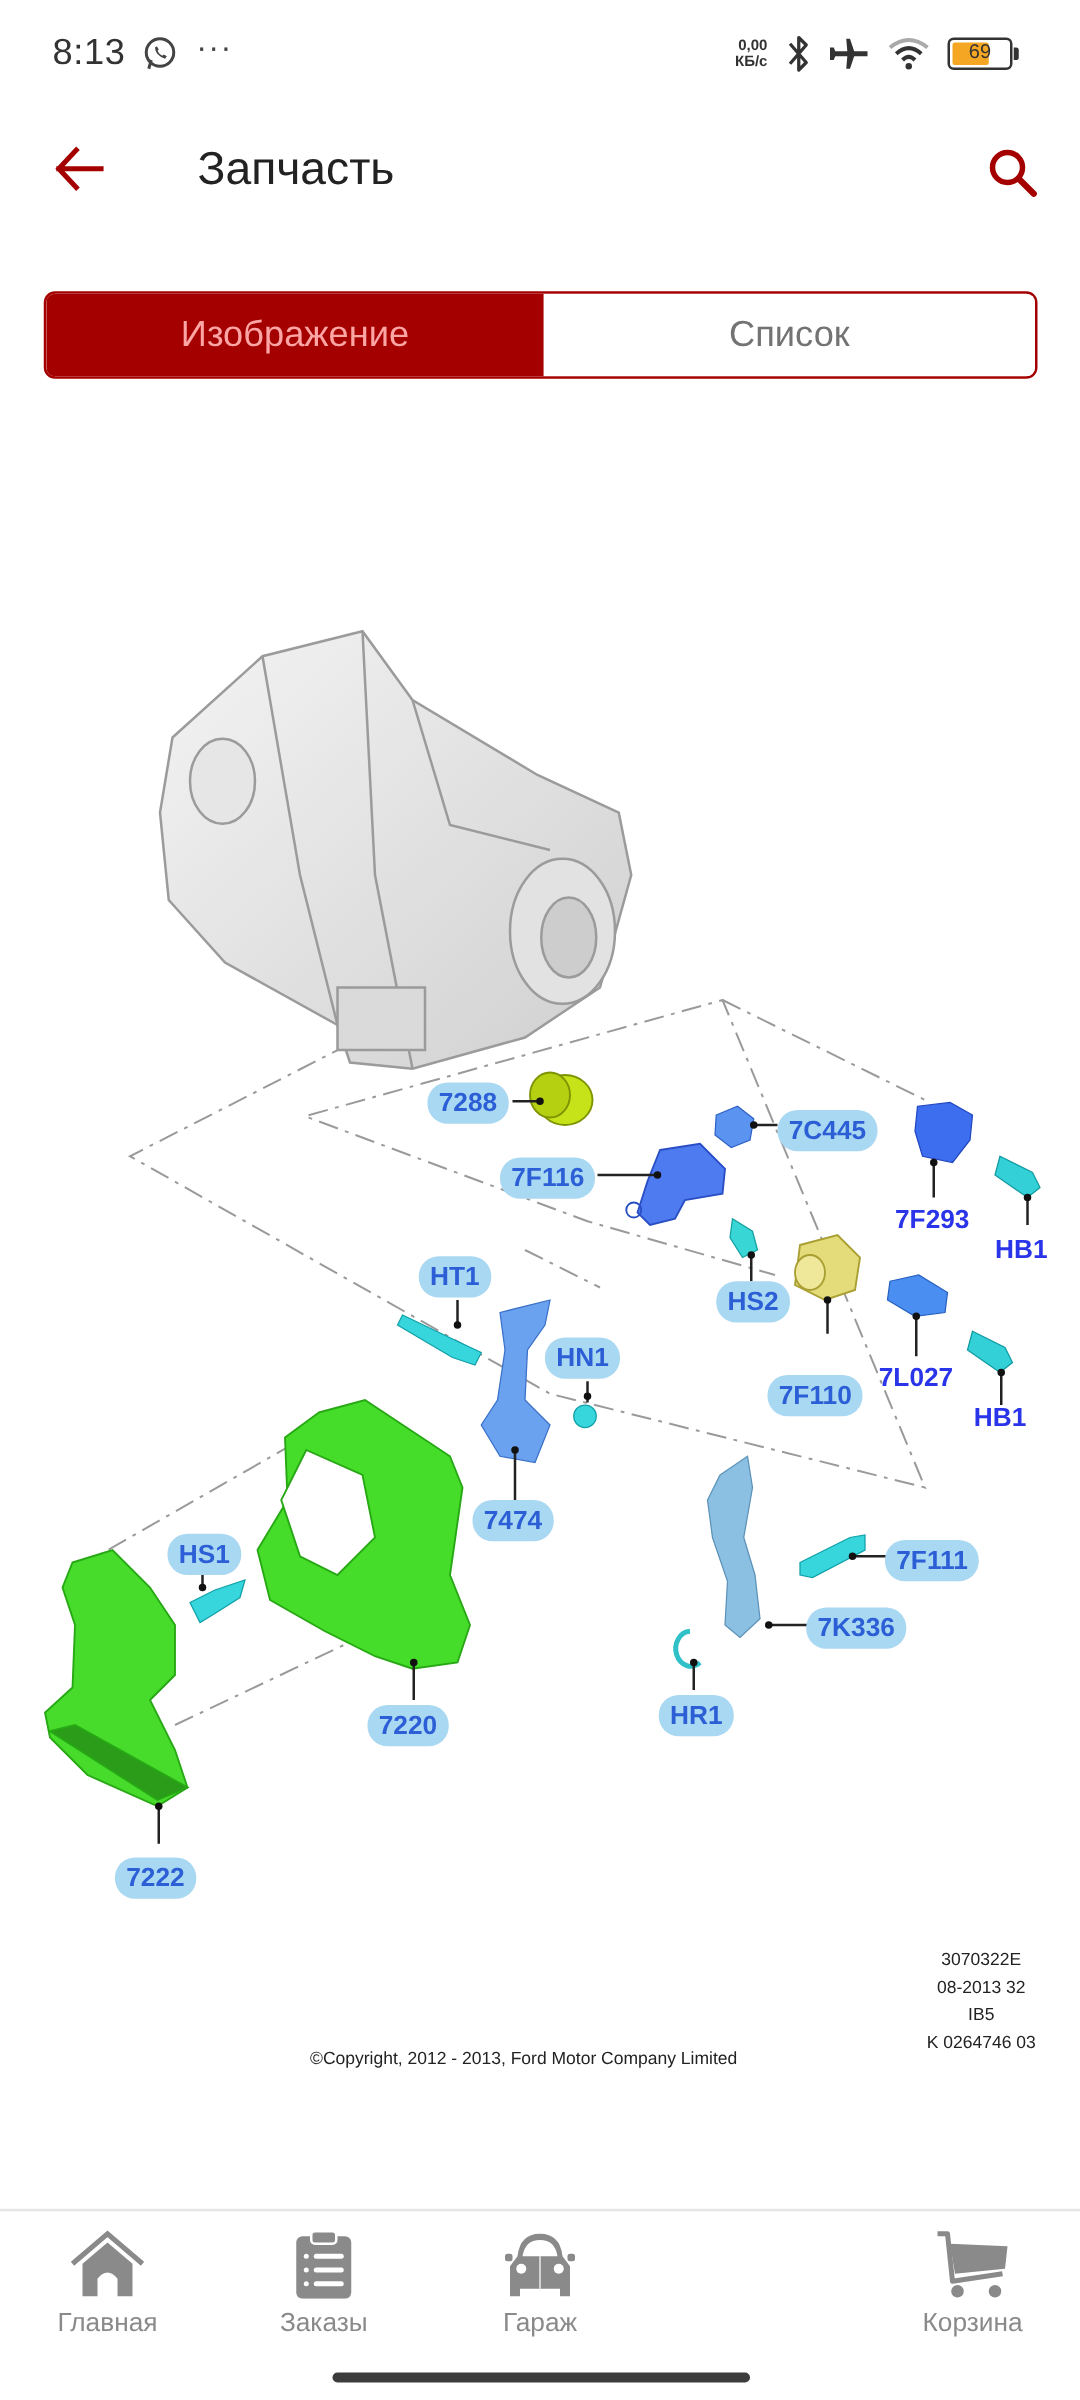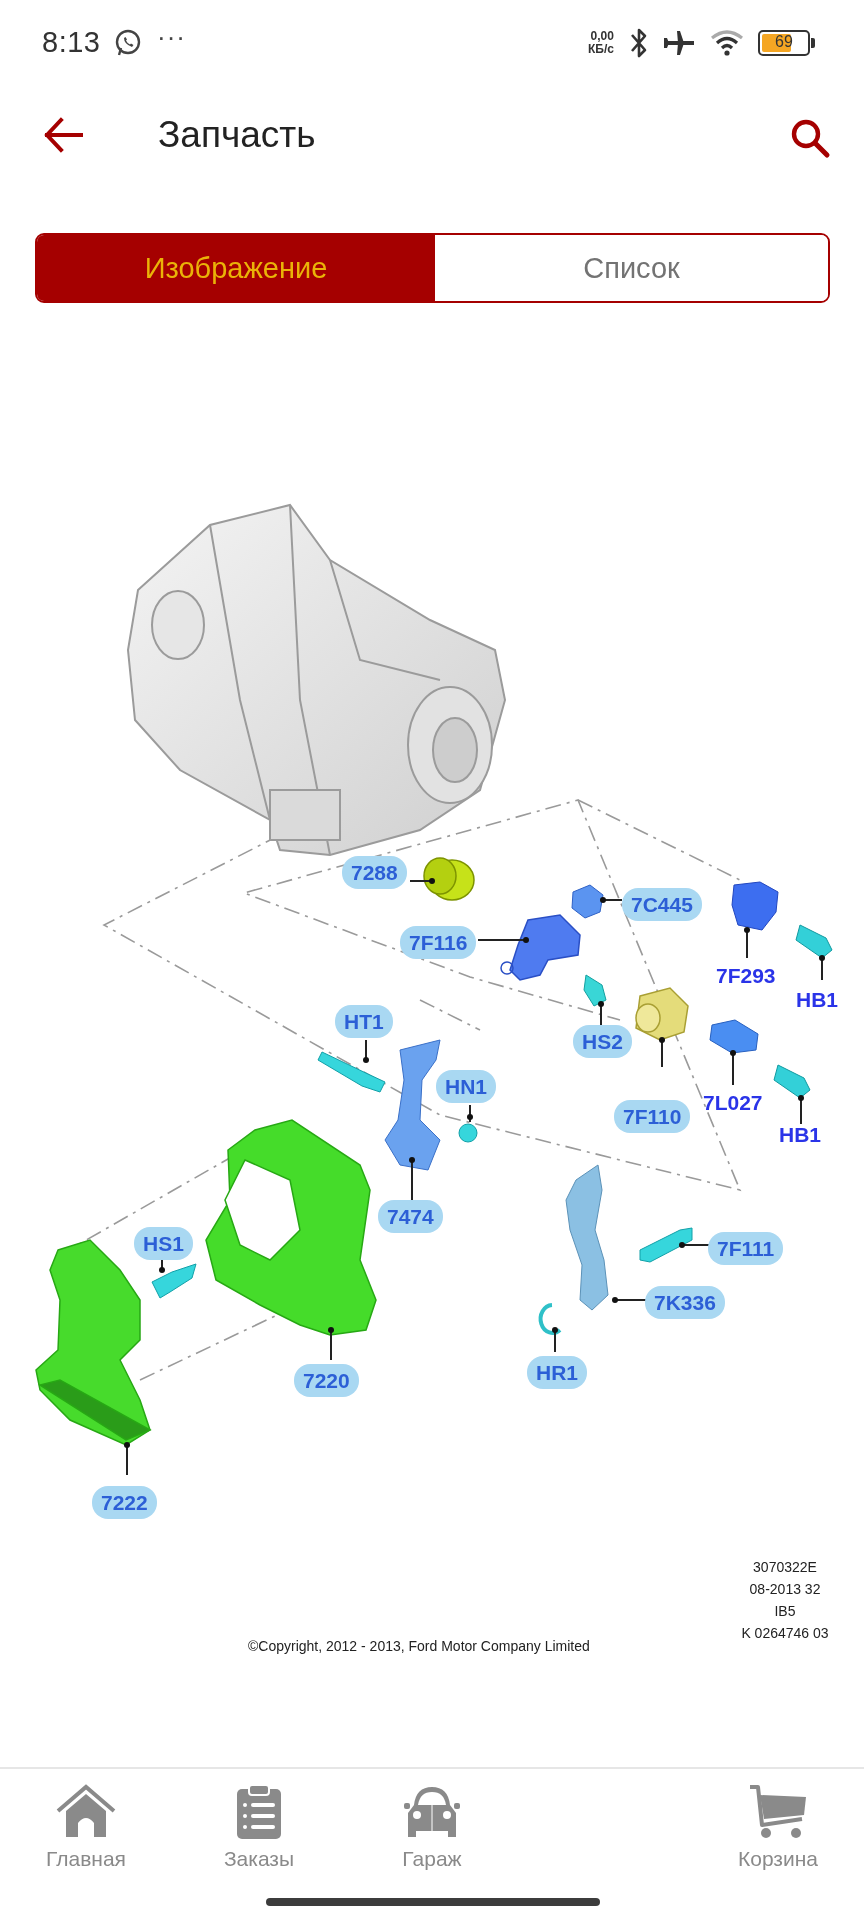--- a/index.html
+++ b/index.html
@@ -22,21 +22,21 @@
 
   
   .header { position: absolute; left: 0; top: 90px; width: 864px; height: 96px; }
   .back-btn { position: absolute; left: 38px; top: 20px; width: 50px; height: 50px; display: flex; align-items: center; justify-content: center; }
   .page-title { position: absolute; left: 158px; top: 24px; font-size: 37px; color: #222; }
   .search-btn { position: absolute; left: 782px; top: 20px; width: 56px; height: 56px; display: flex; align-items: center; justify-content: center; }
 
   
   .segmented { position: absolute; left: 35px; top: 233px; width: 795px; height: 70px; border: 2.5px solid #a50000; border-radius: 9px; overflow: hidden; display: flex; }
   .seg { flex: 0 0 auto; display: flex; align-items: center; justify-content: center; font-size: 29px; cursor: pointer; }
-  .seg.active { width: 398px; background: #a50000; color: #eab308; }
+  .seg.active { width: 398px; background: #a50000; color: #fca5a5; }
   .seg.inactive { flex: 1; background: #fff; color: #737373; }
 
   
   .diagram { position: absolute; left: 0; top: 440px; width: 864px; height: 1240px; }
   .diagram svg { position: absolute; left: 0; top: 0; }
   .callout { position: absolute; font-weight: bold; font-size: 21px; color: #2a5ee0; white-space: nowrap; line-height: 1; }
   .callout.pill { background: #a9d8f2; border-radius: 16px; padding: 6px 9px; color: #2c5fd6; }
   .callout.plain { color: #2a34e8; }
   .meta-block { position: absolute; left: 730px; top: 1116px; width: 110px; text-align: center; font-size: 14px; line-height: 22px; color: #222; }
   .copyright { position: absolute; left: 248px; top: 1198px; font-size: 14px; color: #222; }
@@ -213,21 +213,21 @@
 
     <path d="M640 1250 L680 1230 L692 1228 L692 1240 L650 1262 L640 1260z" fill="#36d6dc" stroke="#12a0a8"></path>
     <line x1="682" y1="1245" x2="714" y2="1245" stroke="#222" stroke-width="2"></line>
     <circle cx="682" cy="1245" r="3" fill="#111"></circle>
 
     <path d="M552 1305 A12 14 0 1 0 560 1330" fill="none" stroke="#2fc0c8" stroke-width="4"></path>
     <line x1="555" y1="1328" x2="555" y2="1352" stroke="#222" stroke-width="2"></line>
     <circle cx="555" cy="1330" r="3" fill="#111"></circle>
   </svg>
 
-  <span class="callout pill" style="left:342px; top:416px;">7288</span>
+  <span class="callout pill" style="left:342px; top:426px;">7288</span>
   <span class="callout pill" style="left:622px; top:448px;">7C445</span>
   <span class="callout pill" style="left:400px; top:486px;">7F116</span>
   <span class="callout plain" style="left:716px; top:525px;">7F293</span>
   <span class="callout plain" style="left:796px; top:549px;">HB1</span>
   <span class="callout pill" style="left:573px; top:585px;">HS2</span>
   <span class="callout pill" style="left:614px; top:628px;margin-top:32px;">7F110</span>
   <span class="callout plain" style="left:703px; top:652px;">7L027</span>
   <span class="callout plain" style="left:779px; top:684px;">HB1</span>
   <span class="callout pill" style="left:335px; top:565px;">HT1</span>
   <span class="callout pill" style="left:436px; top:630px;">HN1</span>

